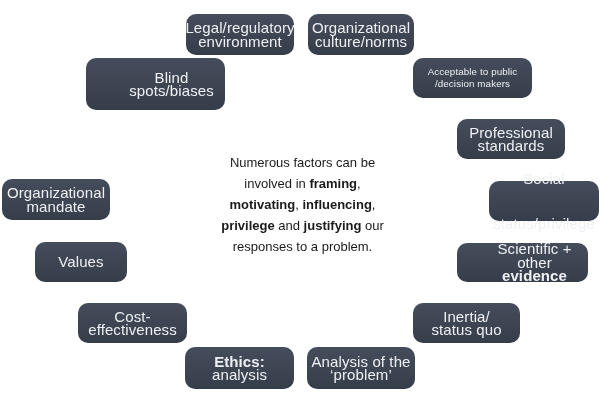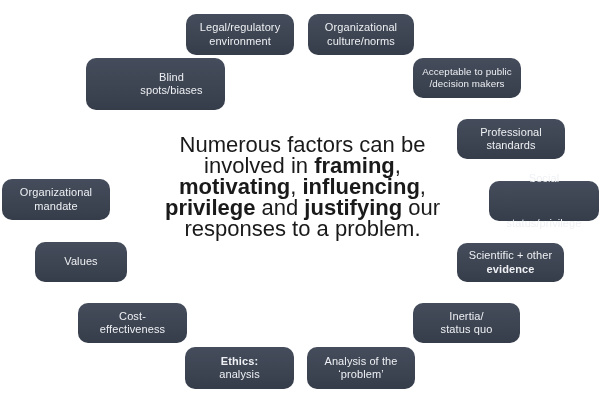--- a/index.html
+++ b/index.html
@@ -18,44 +18,44 @@
     overflow:hidden;
   }
   .bx{
     position:absolute;
     display:flex;flex-direction:column;
     align-items:center;justify-content:center;
     text-align:center;
     border-radius:10px;
     background:linear-gradient(180deg,var(--box-top) 0%,var(--box-bottom) 100%);
     color:var(--box-text);
-    font-size:11px;line-height:13.5px;
+    font-size:15px;line-height:13.5px;
     font-weight:500;letter-spacing:0.1px;
   }
   .bx .ln{display:block;}
   .bx .b{font-weight:700;}
   #bx-legal{left:186px;top:14px;width:108px;height:41px;}
   #bx-institutional{left:308px;top:14px;width:106px;height:41px;}
   #bx-blind{left:86px;top:58px;width:107px;height:52px;padding-left:32px;}
-  #bx-acceptable{left:413px;top:58px;width:108px;height:40px;font-size:9.8px;line-height:12px;}
+  #bx-acceptable{left:413px;top:58px;width:119px;height:40px;font-size:9.8px;line-height:12px;}
   #bx-feasibility{left:36px;top:119px;width:109px;height:40px;}
   #bx-professional{left:457px;top:119px;width:108px;height:40px;}
   #bx-organizational{left:2px;top:179px;width:108px;height:41px;}
   #bx-social{left:489px;top:181px;width:110px;height:40px;gap:32px;}
   #bx-values{left:35px;top:242px;width:92px;height:40px;}
-  #bx-scientific{left:457px;top:243px;width:107px;height:39px;}
+  #bx-scientific{left:457px;top:243px;width:107px;height:39px;padding-left:24px;}
   #bx-cost{left:78px;top:303px;width:109px;height:40px;}
   #bx-inertia{left:413px;top:303px;width:107px;height:40px;}
   #bx-ethics{left:185px;top:347px;width:109px;height:42px;}
   #bx-analysis{left:307px;top:347px;width:108px;height:42px;text-align:right;}
   .center{
-    position:absolute;left:150px;top:134px;width:305px;
+    position:absolute;left:150px;top:152px;width:305px;
     text-align:center;
     color:var(--center-text);
-    font-size:22px;line-height:21px;font-weight:500;
+    font-size:13px;line-height:21px;font-weight:500;
   }
   .center .b{font-weight:800;}
 </style>
 </head>
 <body>
 
 <div class="canvas">
 
   <div class="bx" id="bx-legal">
     <span class="ln">Legal/regulatory</span>

